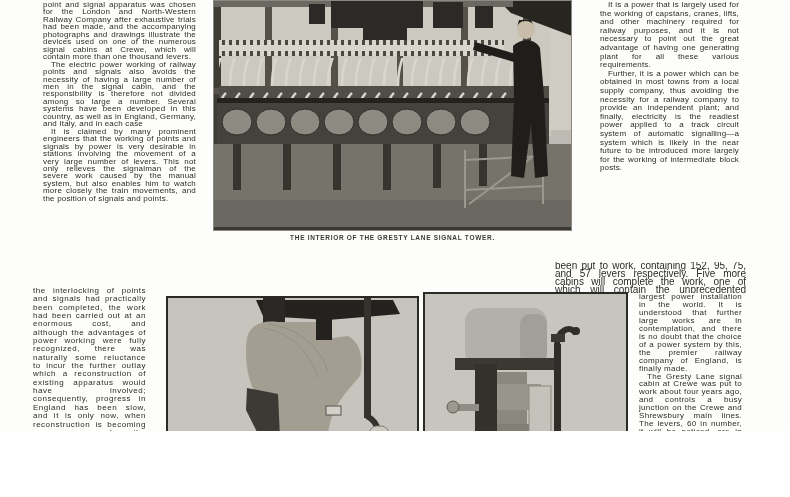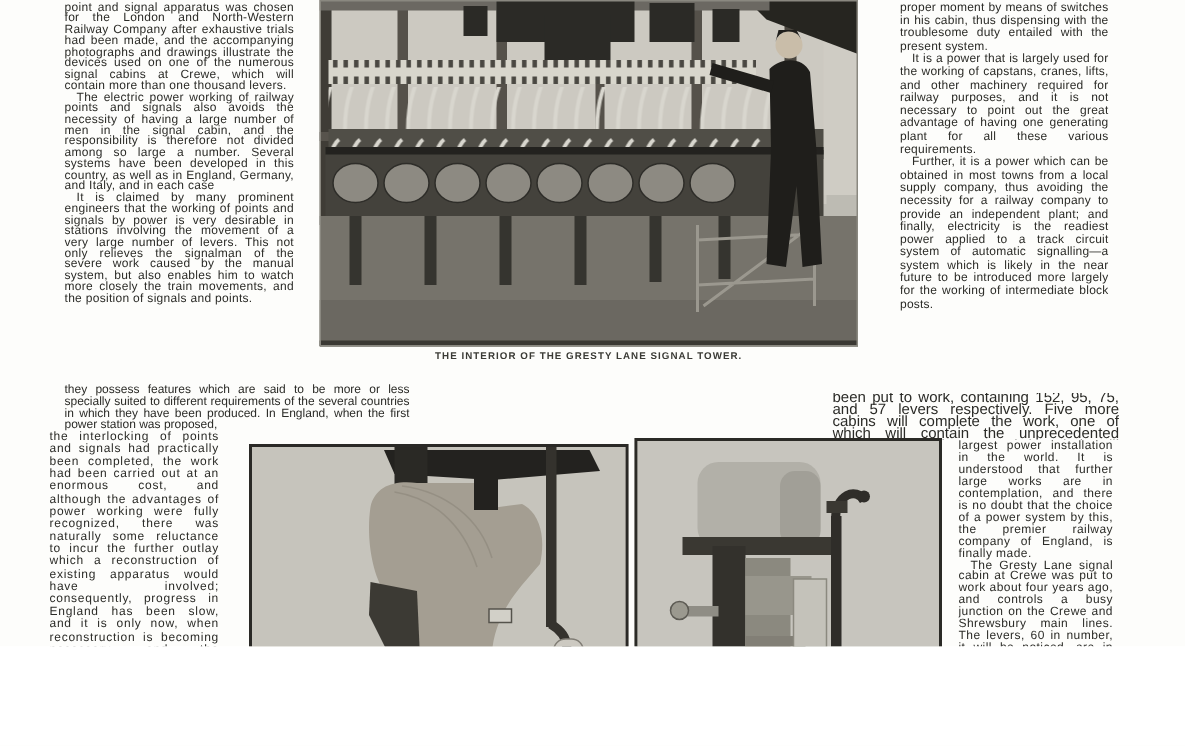--- a/index.html
+++ b/index.html
@@ -115,30 +115,26 @@
         <path d="M304,28 A9,9 0 0 1 321,26 L318,20 L306,20 Z" fill="#1f1e1b"></path>
       </g>
       <rect x="0" y="227" width="359" height="4" fill="#3a3833"></rect>
       <rect x="0.5" y="0.5" width="358" height="230" fill="none" stroke="#8a8880" stroke-width="1"></rect>
     </g>
   </svg>
 
   <div class="caption">THE INTERIOR OF THE GRESTY LANE SIGNAL TOWER.</div>
 
 
-  <div class="col col-left-wide">
-    <p class="cont">they possess features which are said to be more or less specially suited to different requirements of the several countries in which they have been produced. In England, when the first power station was proposed,</p>
-  </div>
 
   <div class="col col-left-narrow">
     <p class="cont">the interlocking of points and signals had practically been completed, the work had been carried out at an enormous cost, and although the advantages of power working were fully recognized, there was naturally some reluctance to incur the further outlay which a reconstruction of existing apparatus would have involved; consequently, progress in England has been slow, and it is only now, when reconstruction is becoming necessary, and the enlargement of stations involves a rearrangement of the signal plant, that power working is being</p>
   </div>
 
   <div class="col col-right-top">
-    <p class="cont">proper moment by means of switches in his cabin, thus dispensing with the troublesome duty entailed with the present system.</p>
     <p>It is a power that is largely used for the working of capstans, cranes, lifts, and other machinery required for railway purposes, and it is not necessary to point out the great advantage of having one generating plant for all these various requirements.</p>
     <p>Further, it is a power which can be obtained in most towns from a local supply company, thus avoiding the necessity for a railway company to provide an independent plant; and finally, electricity is the readiest power applied to a track circuit system of automatic signalling—a system which is likely in the near future to be introduced more largely for the working of intermediate block posts.</p>
   </div>
 
   <div class="col col-right-wide">
     <p class="cont">been put to work, containing 152, 95, 75, and 57 levers respectively. Five more cabins will complete the work, one of which will contain the unprecedented number of 250 levers, and the whole will then constitute the</p>
   </div>
 
   <div class="col col-right-narrow">
     <p class="cont">largest power installation in the world. It is understood that further large works are in contemplation, and there is no doubt that the choice of a power system by this, the premier railway company of England, is finally made.</p>

